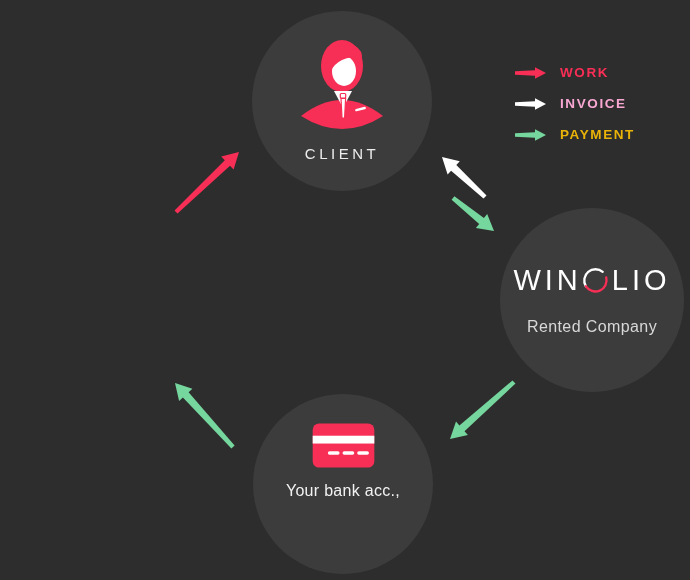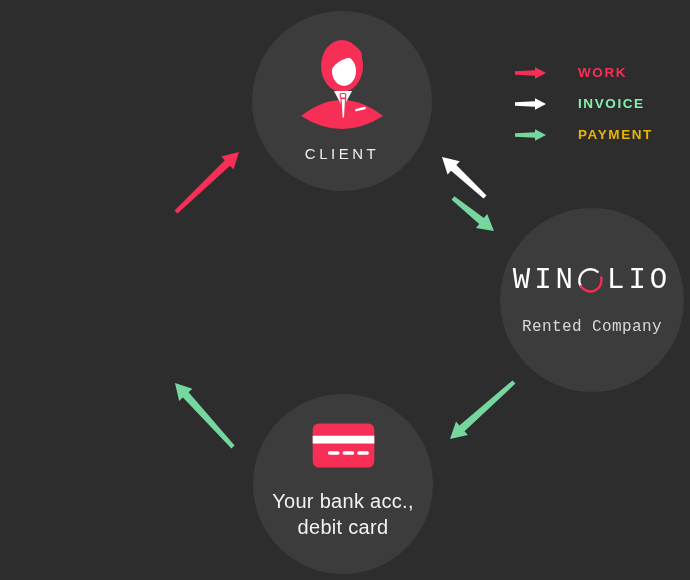--- a/index.html
+++ b/index.html
@@ -32,39 +32,39 @@
   .node-you {
     left:6px; top:207px; width:186px; height:186px;
     background:#f72e55; justify-content:center;
   }
   .you-label {
     color:#ffffff; font-size:46px; font-weight:300;
     letter-spacing:3px; padding-left:3px;
   }
 
   
-  .node-winglio { left:500px; top:208px; width:184px; height:184px; justify-content:center;font-family:Liberation Mono, monospace; }
+  .node-winglio { left:500px; top:208px; width:184px; height:184px; justify-content:center; }
   .winglio-logo {
     display:flex; align-items:flex-end; color:#ffffff;
     font-size:29px; font-weight:400; letter-spacing:4px; line-height:1;
   }
   .logo-g { width:27px; height:31px; margin:0 3px -1px 0; }
   .winglio-sub { margin-top:23px; color:#d8d8d8; font-size:16px; letter-spacing:0.4px; }
 
   
   .node-bank { left:253px; top:394px; width:180px; height:180px; }
   .node-bank .card { width:63px; height:45px; margin-top:29px; }
   .bank-text {
-    margin-top:20px; color:#f2f2f2; font-size:20px;
+    margin-top:10px; color:#f2f2f2; font-size:16px;
     line-height:26px; text-align:center; letter-spacing:0.3px;
   }
 
   
   .legend { position:absolute; left:514px; top:59px; z-index:3; }
-  .legend-row { display:flex; align-items:center; height:27px; margin-bottom:4px;gap:18px; }
+  .legend-row { display:flex; align-items:center; height:27px; margin-bottom:4px; }
   .legend-arrow { width:33px; height:14px; flex:0 0 auto; }
   .legend-label {
     margin-left:13px; font-size:13.5px; font-weight:bold;
     letter-spacing:1.6px;
   }
 </style>
 </head>
 <body>
 
 <div class="stage">
@@ -107,36 +107,35 @@
   <div class="circle gray node-bank">
     <svg class="card" viewBox="0 0 64 46">
       <rect x="0.5" y="0.5" width="63" height="45" rx="6.5" fill="#f72e55"></rect>
       <rect x="0.5" y="13" width="63" height="8" fill="#ffffff"></rect>
       <rect x="16" y="29" width="12" height="3.4" rx="1.7" fill="#ffffff"></rect>
       <rect x="31" y="29" width="12" height="3.4" rx="1.7" fill="#ffffff"></rect>
       <rect x="46" y="29" width="12" height="3.4" rx="1.7" fill="#ffffff"></rect>
     </svg>
     <div class="bank-text">
       <div>Your bank acc.,</div>
-      <div>debit card</div>
     </div>
   </div>
 
   <div class="legend">
     <div class="legend-row">
       <svg class="legend-arrow" viewBox="0 0 33 14">
           <polygon points="1.0,8.7 21.0,9.7 21.0,12.8 32.0,7.0 21.0,1.2 21.0,4.3 1.0,5.3" fill="#f72e55"></polygon>
         </svg>
       <span class="legend-label" style="color: rgb(247, 46, 85);">WORK</span>
     </div>
     <div class="legend-row">
       <svg class="legend-arrow" viewBox="0 0 33 14">
           <polygon points="1.0,8.7 21.0,9.7 21.0,12.8 32.0,7.0 21.0,1.2 21.0,4.3 1.0,5.3" fill="#ffffff"></polygon>
         </svg>
-      <span class="legend-label" style="color: #86efac;">INVOICE</span>
+      <span class="legend-label" style="color: #f9a8d4;">INVOICE</span>
     </div>
     <div class="legend-row">
       <svg class="legend-arrow" viewBox="0 0 33 14">
           <polygon points="1.0,8.7 21.0,9.7 21.0,12.8 32.0,7.0 21.0,1.2 21.0,4.3 1.0,5.3" fill="#75d69e"></polygon>
         </svg>
       <span class="legend-label" style="color: #eab308;">PAYMENT</span>
     </div>
   </div>
 
 </div>

